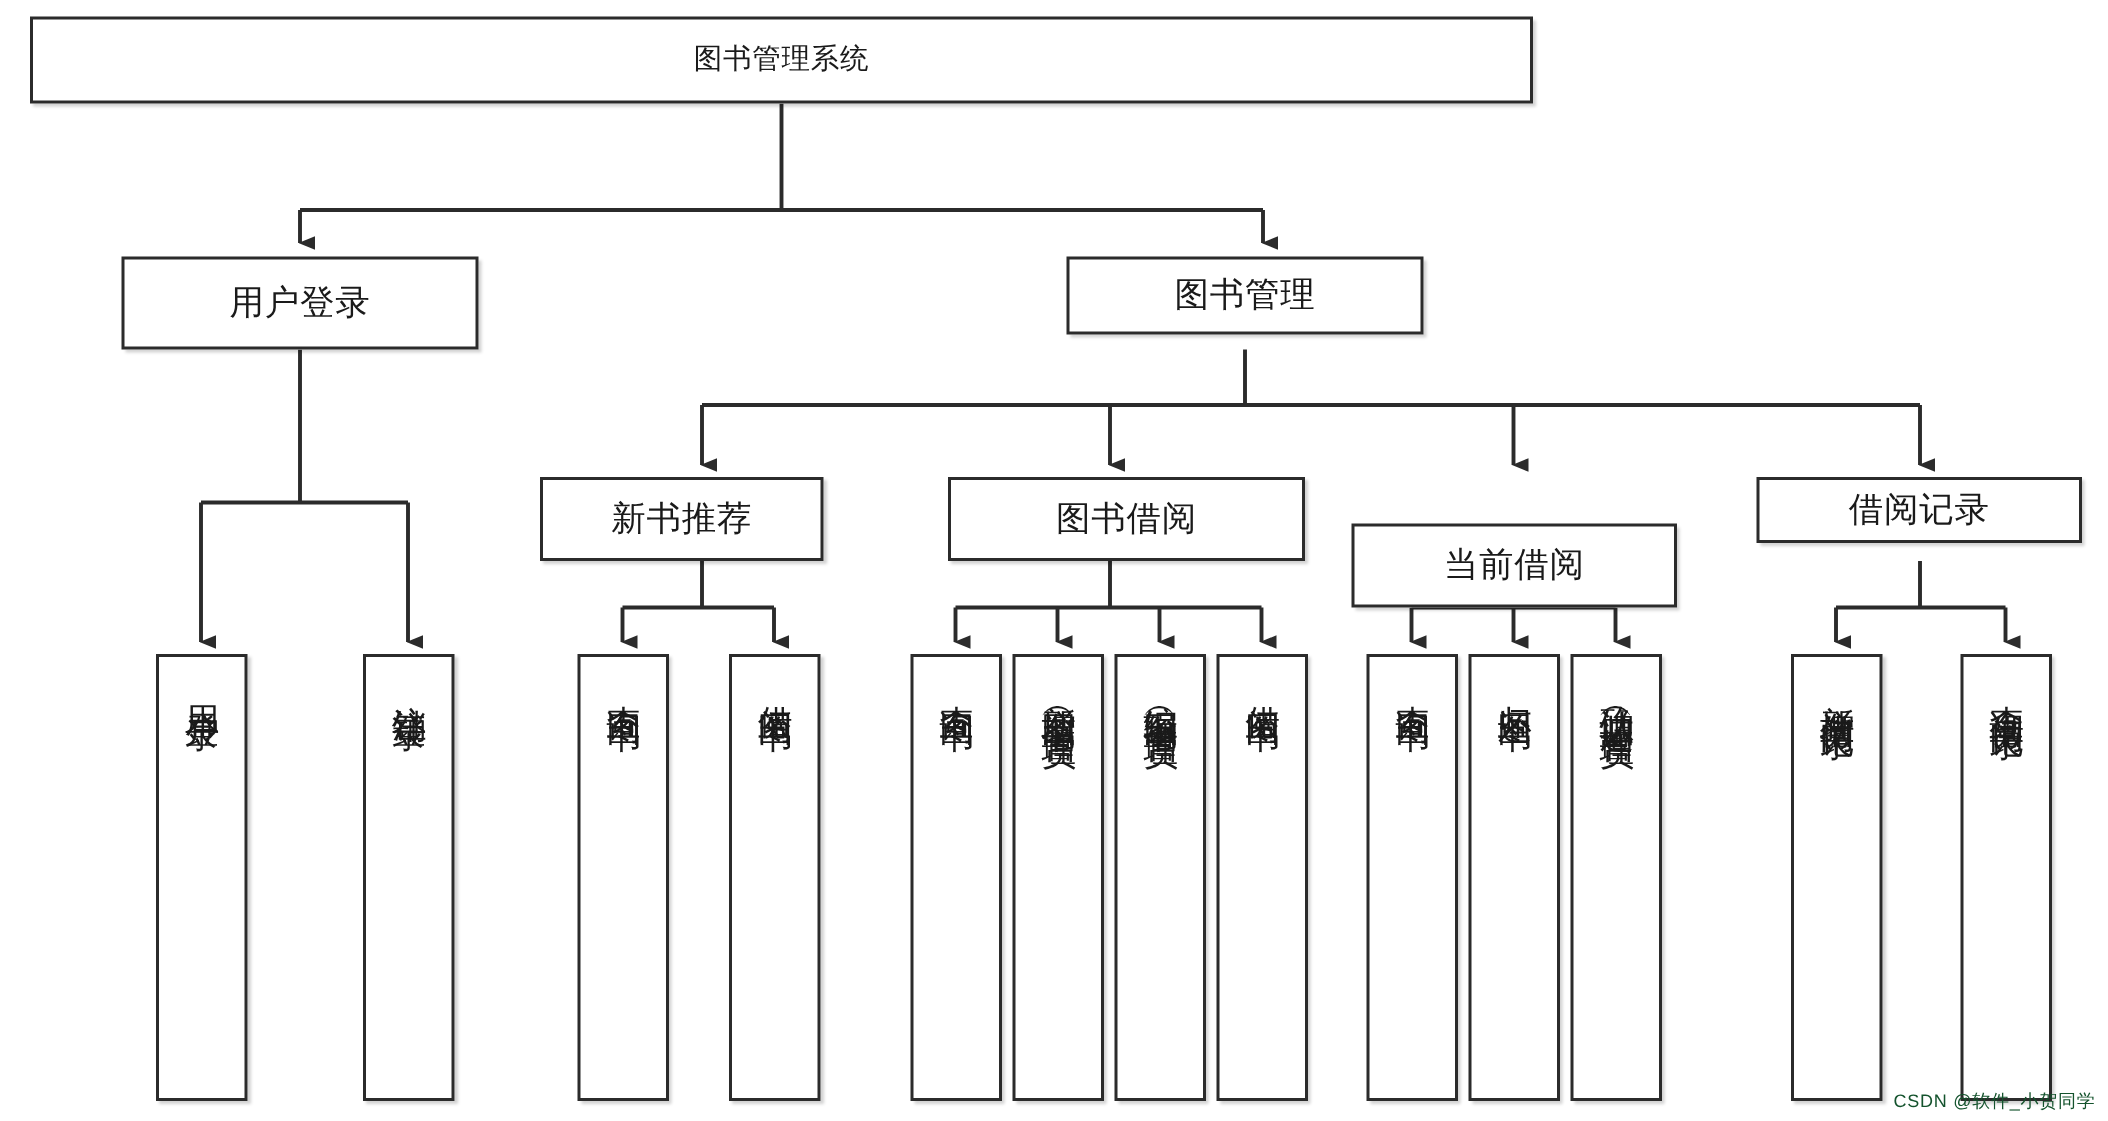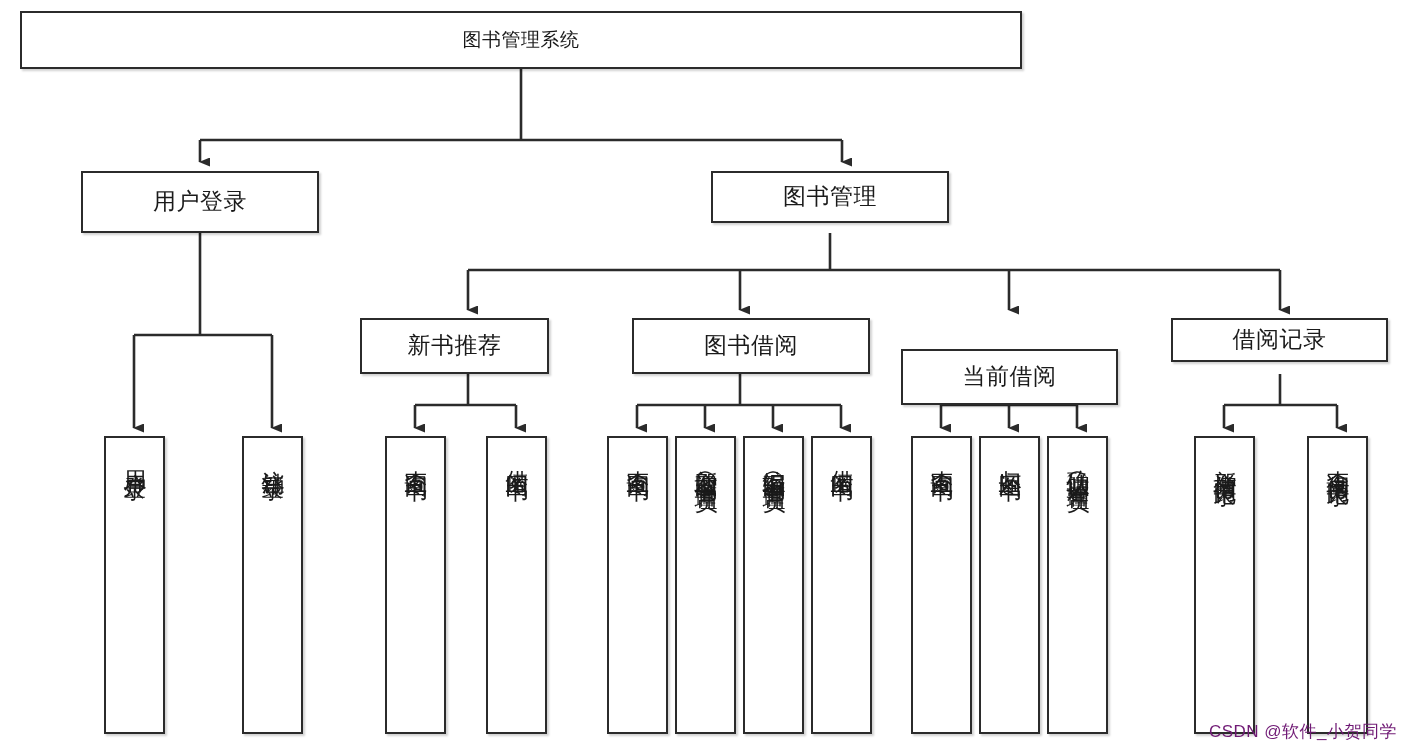--- a/index.html
+++ b/index.html
@@ -57,22 +57,22 @@
     font-size: 23px;
     letter-spacing: 3px;
   }
   .node.root .node-label {
     font-size: 19px;
   }
   #watermark {
     position: absolute;
     right: 8px;
     bottom: 4px;
-    font-size: 17px;
-    color: #701a75;
+    font-size: 12px;
+    color: #14532d;
     letter-spacing: 0.5px;
     white-space: nowrap;
   }
 </style>
 </head>
 <body>
 
 <div id="diagram-root">
 
   <svg id="edge-layer" viewBox="0 0 1405 747" xmlns="http://www.w3.org/2000/svg">

